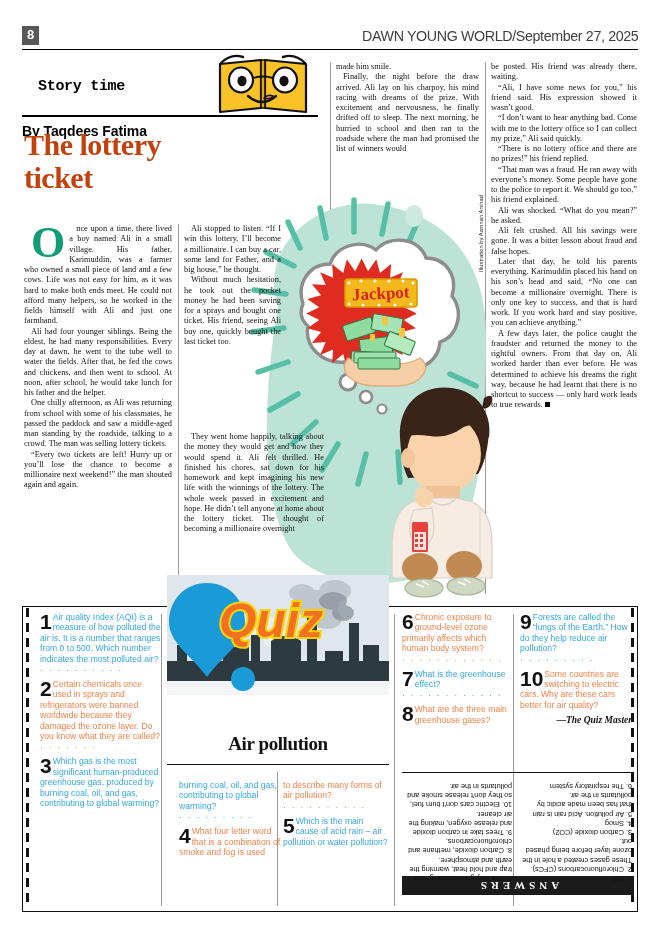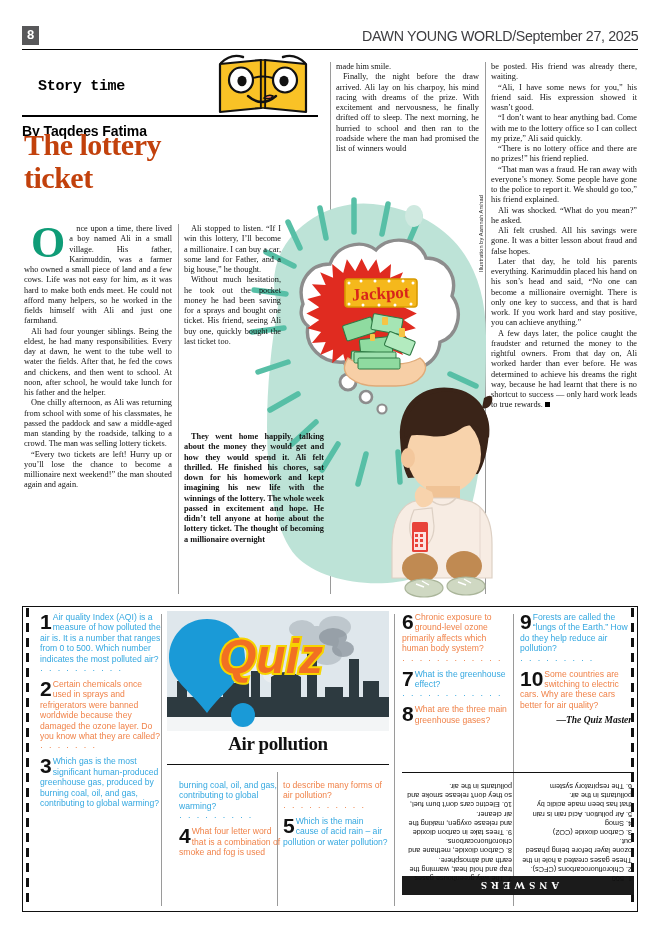--- a/index.html
+++ b/index.html
@@ -110,21 +110,21 @@
     line-height: 10.25px;
     text-align: justify;
     -webkit-hyphens: none;
     hyphens: none;
     color: #111;
   }
   .col p { margin: 0; text-indent: 7px; }
   .col p.noindent { text-indent: 0; }
   .col1 { left: 24px; top: 224px; width: 148px; }
   .col2 { left: 184px; top: 224px; width: 97px; }
-  .col2b { left: 184px; top: 432px; width: 140px; font-weight: bold; }
+  .col2b { left: 184px; top: 432px; width: 140px; }
   .col3 { left: 336px; top: 62px; width: 143px; }
   .col4 { left: 491px; top: 62px; width: 146px; }
 
   .dropcap {
     float: left;
     color: #0f9c77;
     font-family: "Liberation Serif", serif;
     font-weight: bold;
     font-size: 44px;
     line-height: 36px;
@@ -227,21 +227,21 @@
     font-weight: bold;
     font-style: italic;
     font-size: 9.5px;
     color: #111;
     margin-top: 5px;
   }
 
   
   .quiz-art {
     position: absolute;
-    left: 167px; top: 611px;
+    left: 167px; top: 575px;
     width: 222px; height: 120px;
     overflow: hidden;
     background: #8b5cf6;
   }
   .quiz-caption {
     position: absolute;
     left: 167px; top: 733px;
     width: 222px;
     text-align: center;
     font-family: "Liberation Serif", serif;

